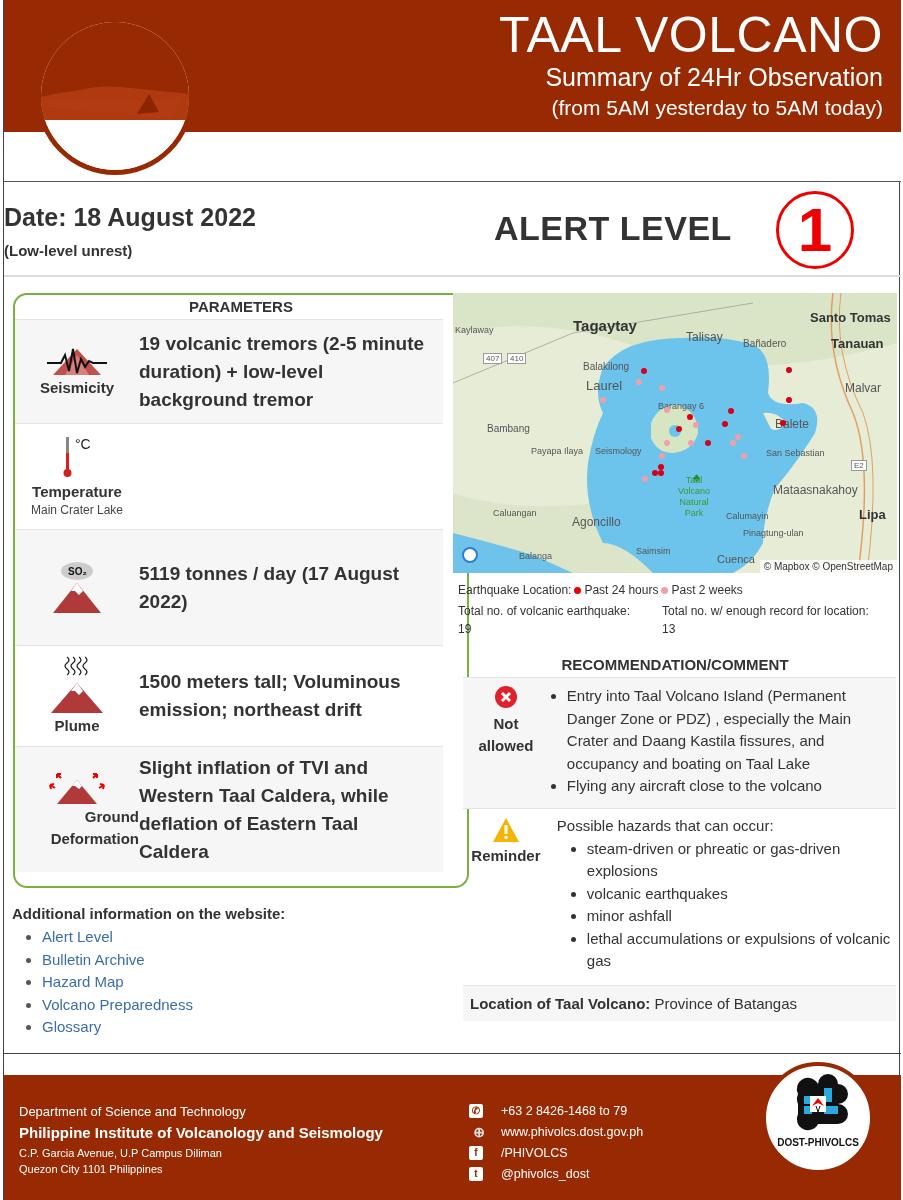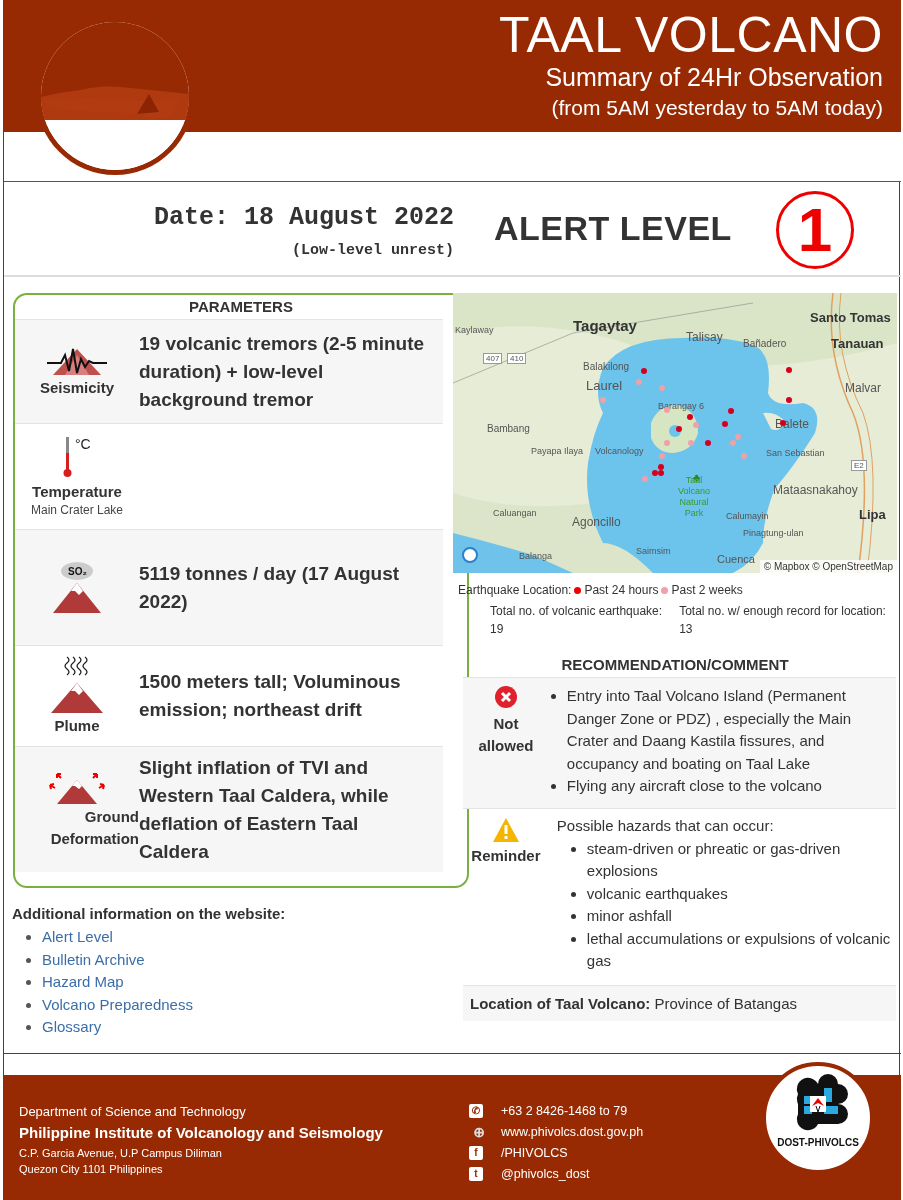--- a/index.html
+++ b/index.html
@@ -12,21 +12,21 @@
   .header-white { position: absolute; left: 0; top: 132px; width: 897px; height: 50px; background: #fff; border-bottom: 1px solid #555; }
   .logo { position: absolute; left: 32px; top: 17px; width: 158px; height: 158px; border-radius: 50%; background: #982a03; }
   .logo-inner { position: absolute; left: 5px; top: 5px; width: 148px; height: 148px; border-radius: 50%; background: #fff; overflow: hidden; }
   .title { position: absolute; right: 18px; top: 8px; text-align: right; color: #fff; }
   .title .t1 { font-size: 50px; line-height: 54px; letter-spacing: 0.5px; }
   .title .t2 { font-size: 25px; line-height: 30px; margin-top: 0px; }
   .title .t3 { font-size: 21px; line-height: 28px; margin-top: 2px; }
 
   
   .band { position: absolute; left: 0; top: 183px; width: 897px; height: 94px; border-bottom: 2px solid #ddd; }
-  .date { position: absolute; left: 0; width: 450px; top: 20px; text-align: right; font-family: Liberation Mono, monospace; }
+  .date { position: absolute; left: 0; width: 450px; top: 20px; text-align: left; }
   .date .d1 { font-size: 25px; font-weight: bold; color: #333; }
   .date .d2 { font-size: 15px; font-weight: bold; color: #333; margin-top: 10px; }
   .alert-label { position: absolute; left: 490px; top: 26px; font-size: 34px; font-weight: bold; color: #333; letter-spacing: 0.5px; }
   .alert-num { position: absolute; left: 772px; top: 8px; width: 78px; height: 78px; border-radius: 50%; border: 3px solid #e00; color: #e00; font-size: 62px; font-weight: bold; text-align: center; line-height: 72px; }
 
   
   .params { position: absolute; left: 9px; top: 293px; width: 456px; height: 595px; border: 2px solid #7ab040; border-radius: 14px; overflow: hidden; }
   .params-title { height: 24px; text-align: center; font-weight: bold; font-size: 15px; line-height: 24px; color: #333; }
   .prow { position: absolute; left: 0; width: 428px; display: flex; align-items: center; border-top: 1px solid #e4e4e4; }
   .prow.alt { background: #f6f6f6; }
@@ -45,21 +45,21 @@
   
   .map { position: absolute; left: 449px; top: 293px; width: 444px; height: 280px; background: #e8eedb; overflow: hidden; }
   .map .lbl { position: absolute; font-size: 11px; color: #555; white-space: nowrap; }
   .map .city { font-size: 13px; color: #333; font-weight: bold; }
   .map .attrib { position: absolute; right: 0; bottom: 0; background: rgba(255,255,255,0.8); font-size: 10px; color: #333; padding: 1px 4px; }
   .dot { position: absolute; width: 6px; height: 6px; border-radius: 50%; }
   .dot.r { background: #d6001c; }
   .dot.p { background: #f0a0a6; }
 
   .eq { position: absolute; left: 454px; top: 583px; width: 440px; font-size: 12px; color: #333; }
-  .eq .row2 { display: flex; margin-top: 5px; line-height: 18px; margin-left: 32px; }
+  .eq .row2 { display: flex; margin-top: 5px; line-height: 18px; }
   .eq .col { width: 204px; }
   .eq .legdot { display: inline-block; width: 7px; height: 7px; border-radius: 50%; vertical-align: middle; margin: 0 3px; }
 
   .rec-title { position: absolute; left: 449px; top: 656px; width: 444px; text-align: center; font-size: 15px; font-weight: bold; color: #333; }
   .rec { position: absolute; left: 459px; width: 433px; display: flex; }
   .rec.alt { background: #f6f6f6; }
   .rec .ricon { width: 86px; text-align: center; font-weight: bold; font-size: 15px; color: #333; display: flex; flex-direction: column; align-items: center; }
   .rec ul { list-style: disc; margin-left: 18px; }
   .rec li { font-size: 15px; line-height: 22.5px; color: #333; }
   .rec .intro { font-size: 15px; line-height: 22.5px; color: #333; }
@@ -224,21 +224,21 @@
     <span class="lbl city" style="left:378px;top:43px;">Tanauan</span>
     <span class="lbl" style="left:2px;top:32px;font-size:9px;">Kaylaway</span>
     <span class="lbl" style="left:130px;top:68px;font-size:10px;">Balakilong</span>
     <span class="lbl" style="left:290px;top:45px;font-size:10px;">Bañadero</span>
     <span class="lbl" style="left:133px;top:85px;font-size:13px;">Laurel</span>
     <span class="lbl" style="left:392px;top:88px;font-size:12px;">Malvar</span>
     <span class="lbl" style="left:205px;top:108px;font-size:9px;">Barangay 6</span>
     <span class="lbl" style="left:34px;top:130px;font-size:10px;">Bambang</span>
     <span class="lbl" style="left:322px;top:124px;font-size:12px;">Balete</span>
     <span class="lbl" style="left:78px;top:153px;font-size:9px;">Payapa Ilaya</span>
-    <span class="lbl" style="left:142px;top:153px;font-size:9px;">Volcanology</span>
+    <span class="lbl" style="left:142px;top:153px;font-size:9px;">Seismology</span>
     <span class="lbl" style="left:313px;top:155px;font-size:9px;">San Sebastian</span>
     <span class="lbl" style="left:216px;top:182px;font-size:9px;color:#3a9a2a;width:50px;white-space:normal;line-height:11px;text-align:center;">Taal Volcano Natural Park</span>
     <span class="lbl" style="left:320px;top:190px;font-size:12px;">Mataasnakahoy</span>
     <span class="lbl" style="left:40px;top:215px;font-size:9px;">Caluangan</span>
     <span class="lbl" style="left:119px;top:222px;font-size:12px;">Agoncillo</span>
     <span class="lbl" style="left:273px;top:218px;font-size:9px;">Calumayin</span>
     <span class="lbl city" style="left:406px;top:214px;">Lipa</span>
     <span class="lbl" style="left:290px;top:235px;font-size:9px;">Pinagtung-ulan</span>
     <span class="lbl" style="left:66px;top:258px;font-size:9px;">Balanga</span>
     <span class="lbl" style="left:183px;top:253px;font-size:9px;">Saimsim</span>

